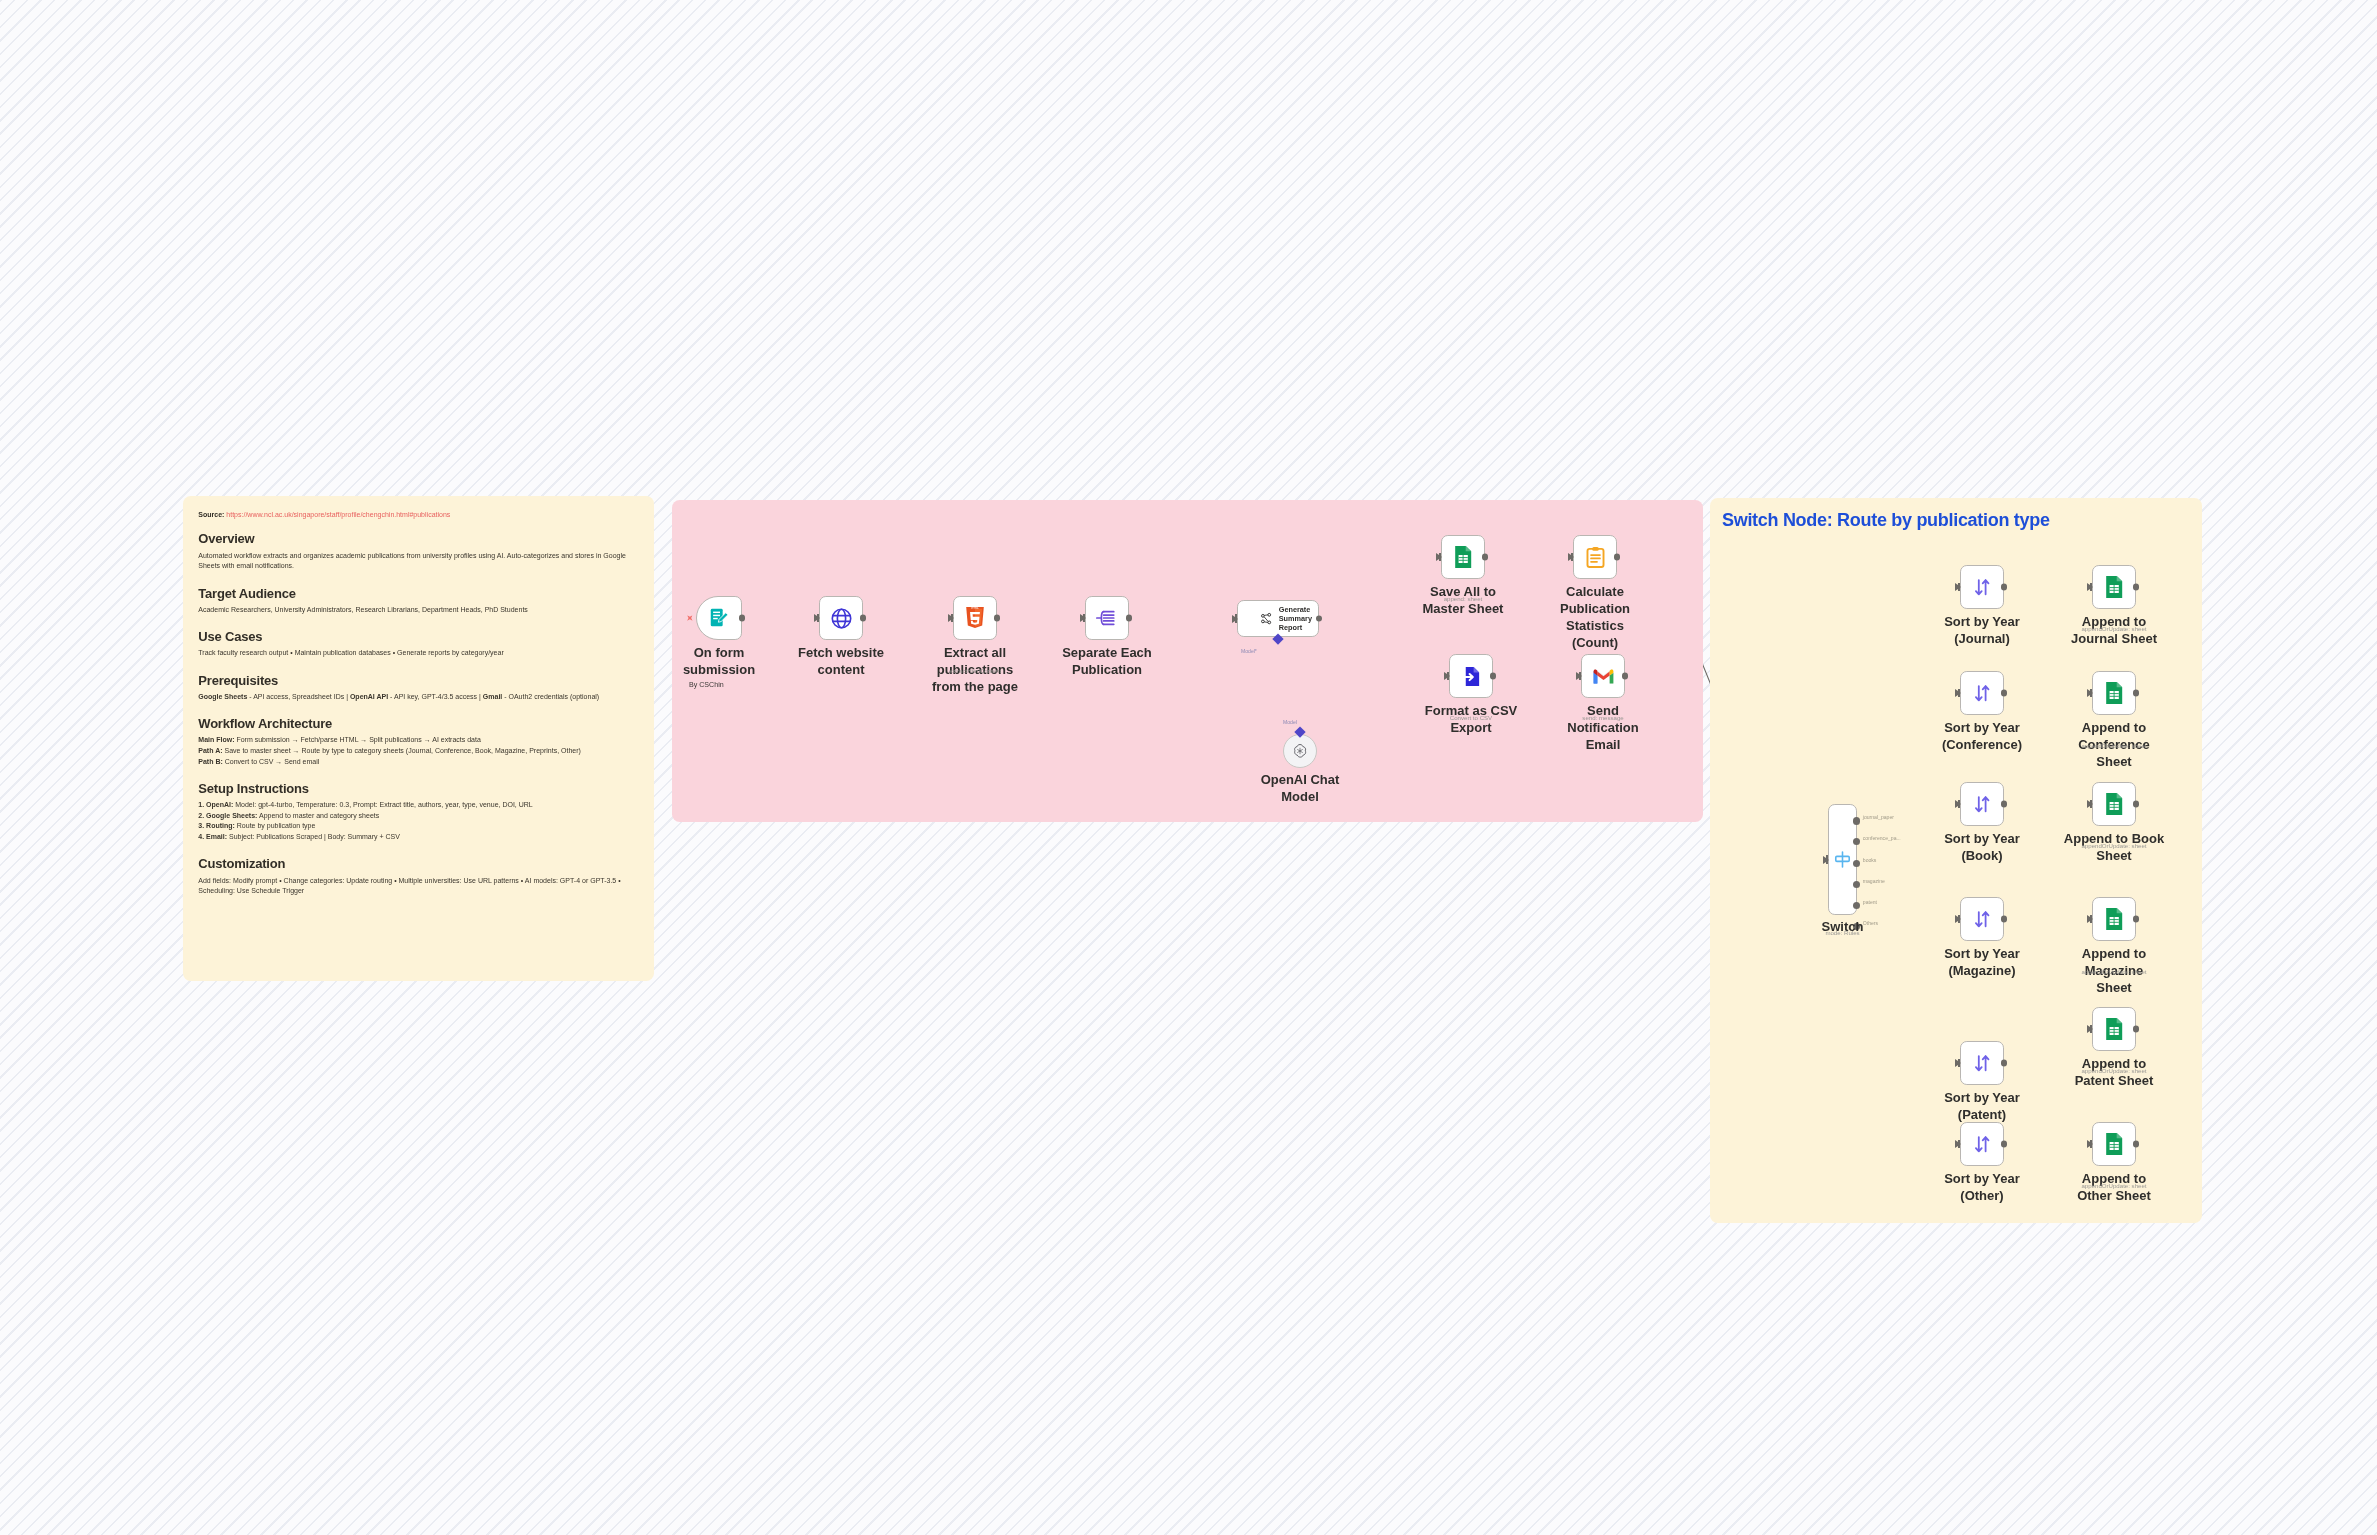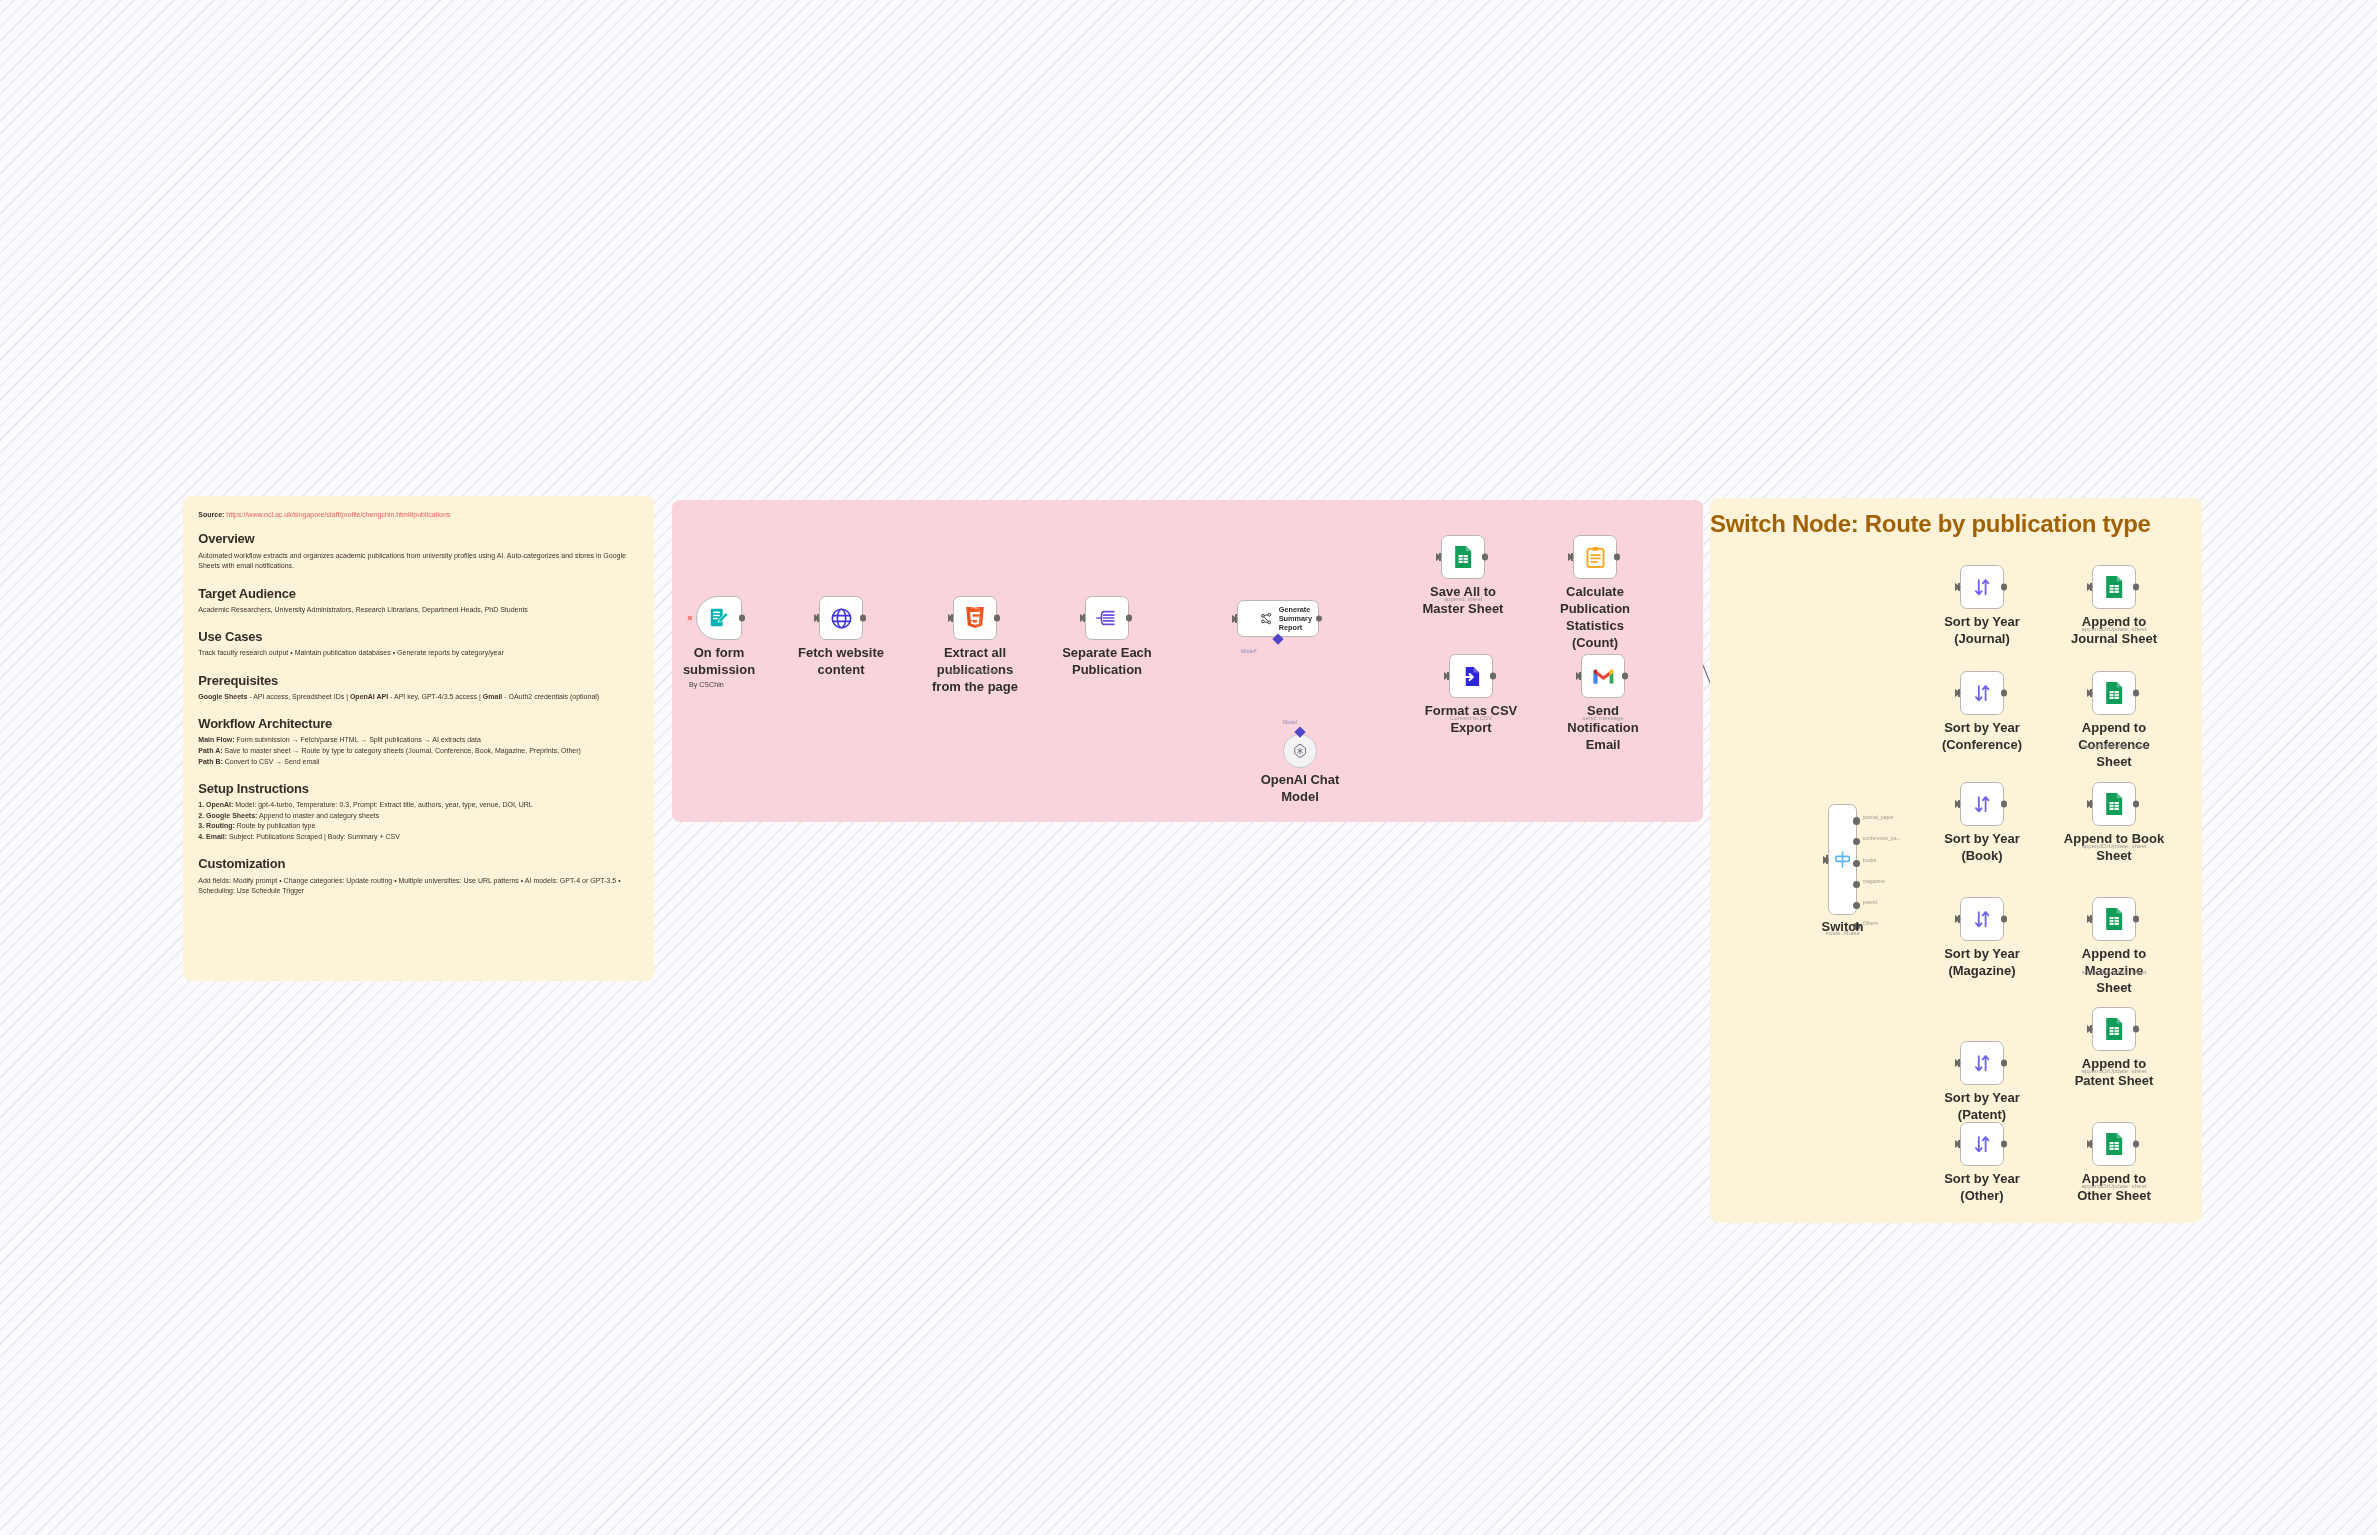--- a/index.html
+++ b/index.html
@@ -56,25 +56,25 @@
   .sticky-yellow {
     left: 1710px;
     top: 498px;
     width: 492px;
     height: 725px;
     background: #FDF3D8;
   }
 
   .sticky-yellow-title {
     position: absolute;
-    left: 0;
+    left: 12px;
     top: 12px;
-    font-size: 24px;
+    font-size: 18px;
     font-weight: bold;
-    color: #a16207;
+    color: #1d4ed8;
     letter-spacing: -0.3px;
   }
 
   
   .doc-source {
     font-size: 7px;
     line-height: 1.4;
     margin-bottom: 12px;
     color: #2f2b24;
   }

